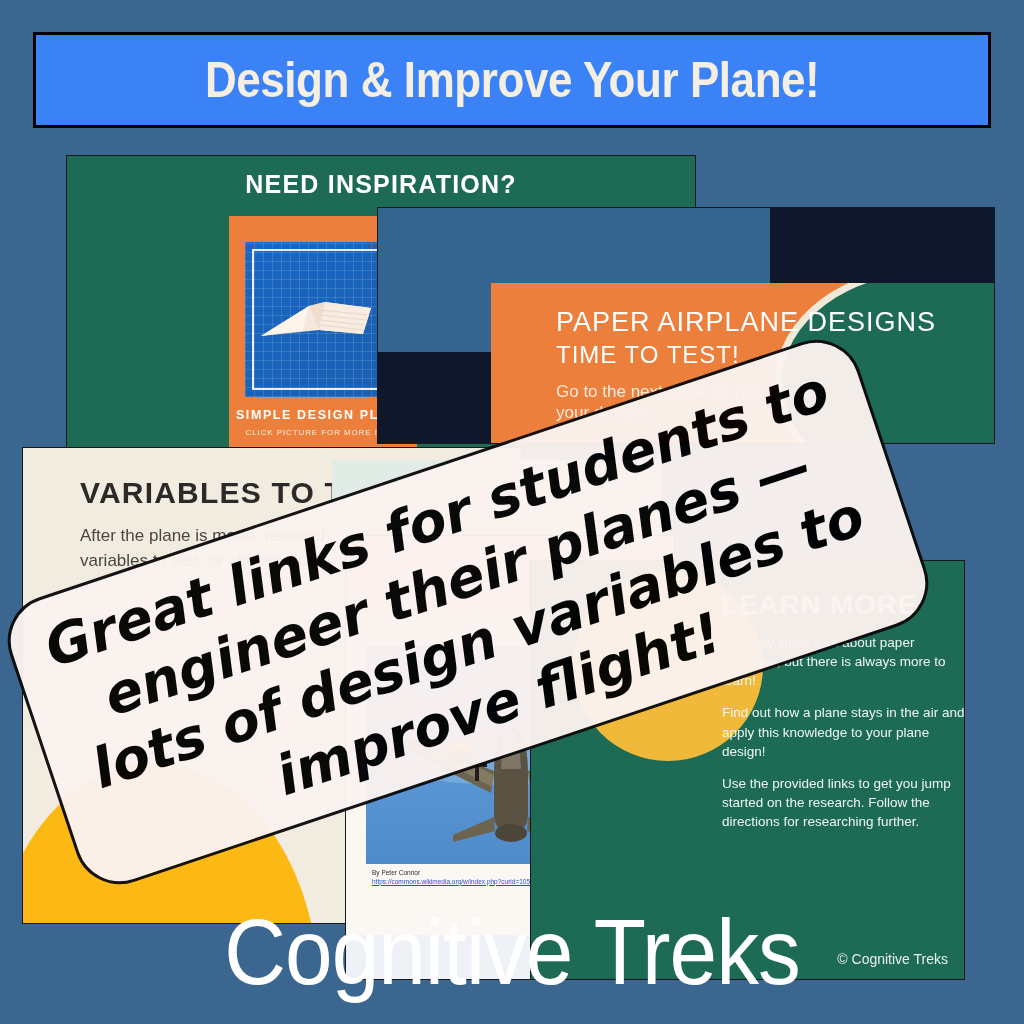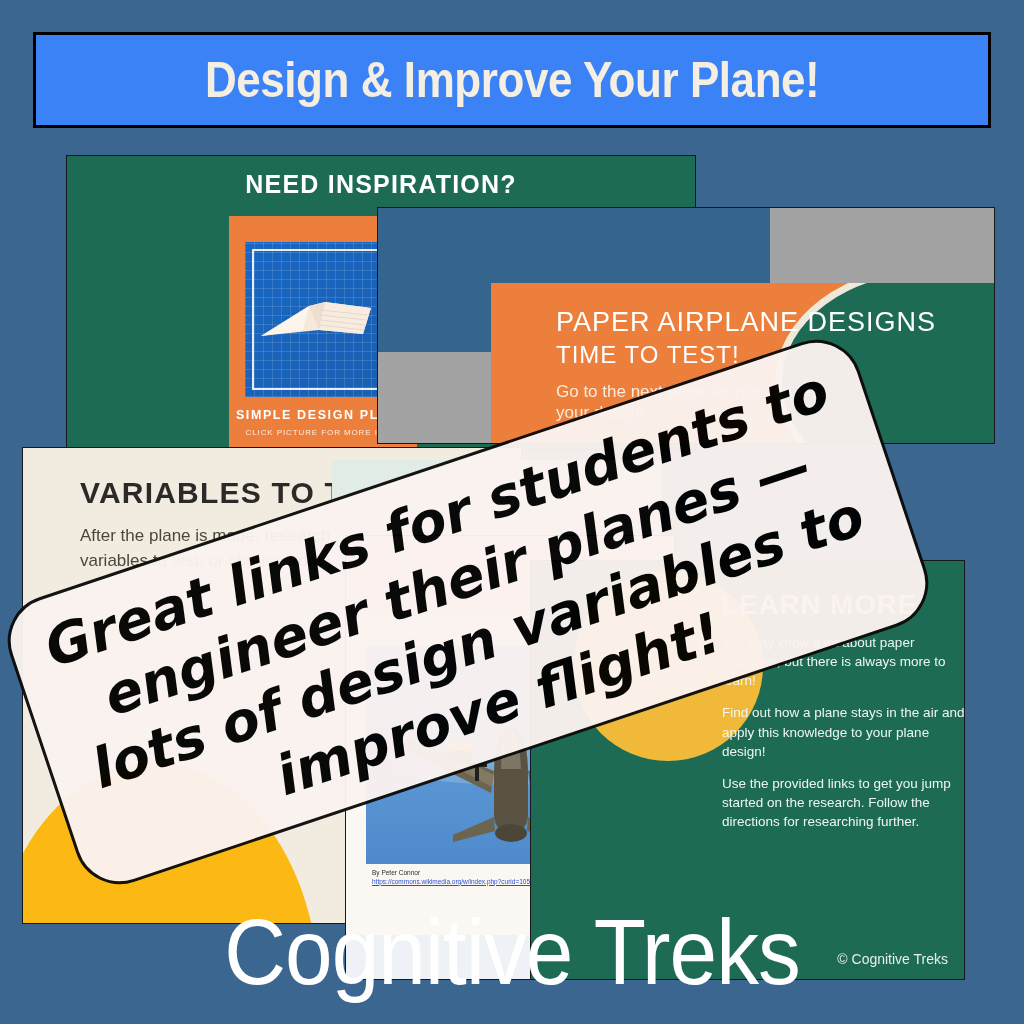--- a/index.html
+++ b/index.html
@@ -58,21 +58,21 @@
   .insp-cap{
     position:absolute;left:0;right:0;top:192px;text-align:center;
     color:#fff;font-size:12.5px;font-weight:bold;letter-spacing:1.6px;
   }
   .insp-sub{
     position:absolute;left:0;right:0;top:212px;text-align:center;
     color:#fdece0;font-size:8px;letter-spacing:0.9px;
   }
 
   
-  .slide-designs{left:377px;top:77px;width:618px;height:237px;background:#a3a3a3;}
+  .slide-designs{left:377px;top:77px;width:618px;height:237px;background:#0f172a;}
   .designs-blueblock{position:absolute;left:0;top:0;width:392px;height:144px;background:#33658e;}
   .designs-orange{
     position:absolute;left:113px;top:75px;right:0;height:185px;background:#ec7f3c;overflow:hidden;
   }
   .designs-ellipse{
     position:absolute;right:-95px;top:-18px;width:300px;height:220px;border-radius:50%;
     background:#1d6b55;border:7px solid #f0e9da;
   }
   .designs-h1{position:absolute;left:65px;top:24px;color:#fff;font-size:27px;letter-spacing:1px;}
   .designs-h2{position:absolute;left:65px;top:58px;color:#fff;font-size:24px;letter-spacing:1px;}

